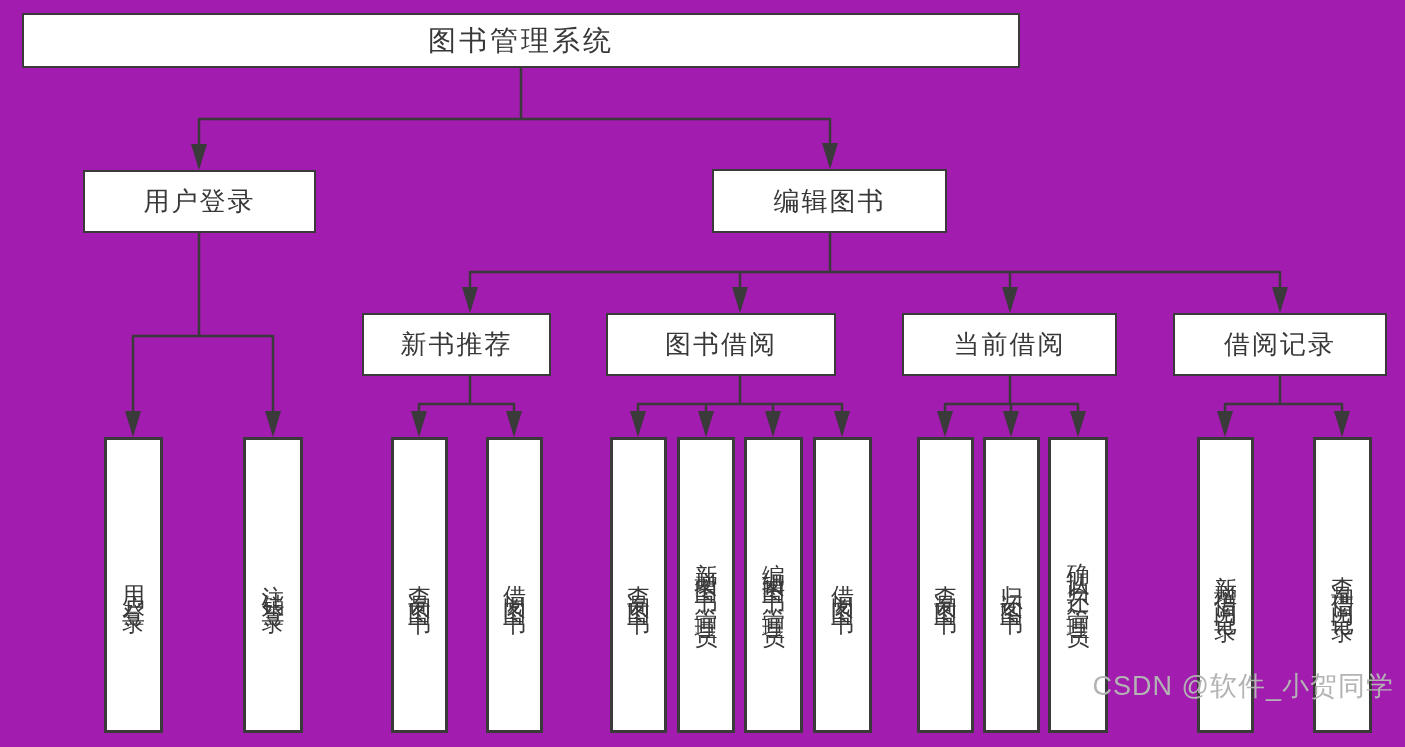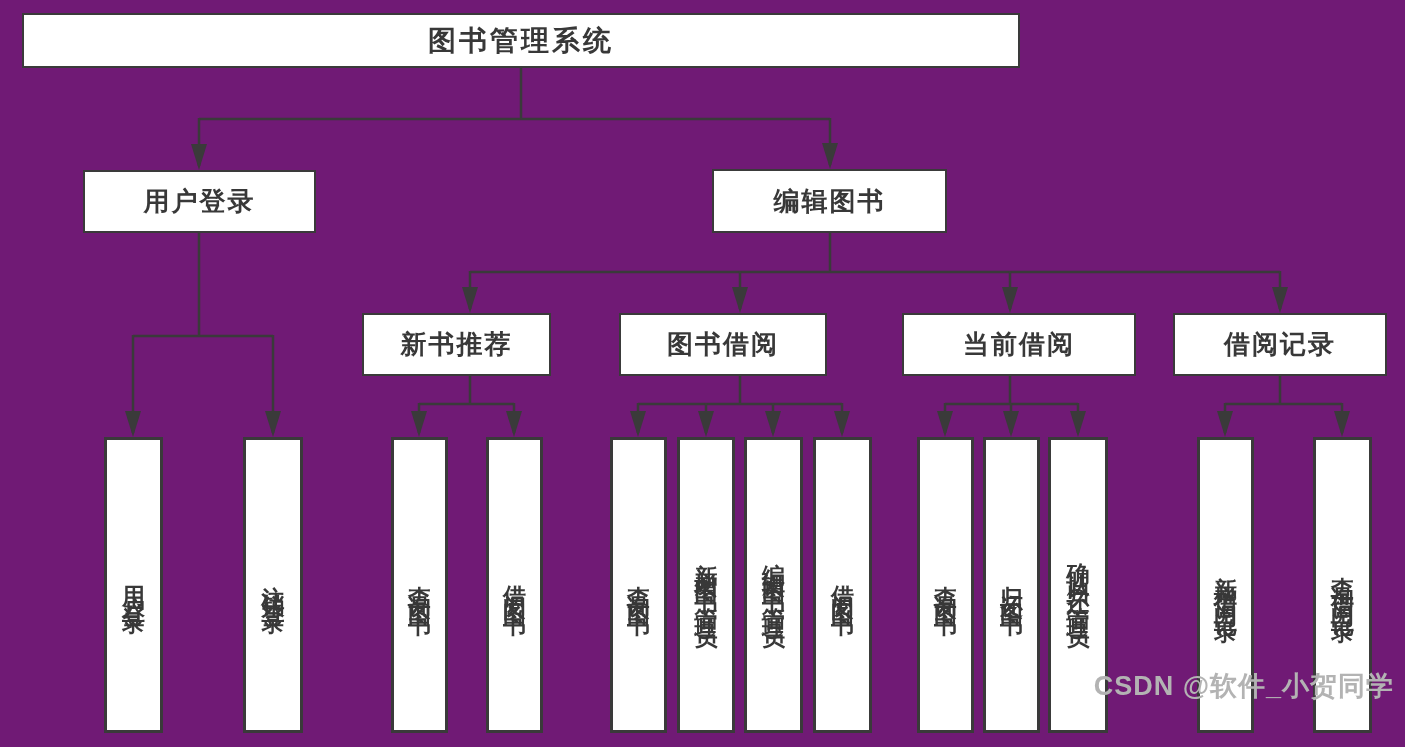--- a/index.html
+++ b/index.html
@@ -5,23 +5,22 @@
   html, body {
     margin: 0;
     padding: 0;
     background: #ffffff;
     font-family: "Liberation Sans", sans-serif;
   }
   .stage {
     position: relative;
     width: 1405px;
     height: 747px;
-    background: #701a75;
+    background: #a21caf;
     overflow: hidden;
-    font-weight: bold;
   }
   .wires {
     position: absolute;
     left: 0;
     top: 0;
     pointer-events: none;
   }
   .node {
     position: absolute;
     box-sizing: border-box;
@@ -110,24 +109,24 @@
   <div class="node lvl" style="left:83px; top:170px; width:233px; height:63px;">
     <span>用户登录</span>
   </div>
   <div class="node lvl" style="left:712px; top:169px; width:235px; height:64px;">
     <span>编辑图书</span>
   </div>
 
   <div class="node lvl" style="left:362px; top:313px; width:189px; height:63px;">
     <span>新书推荐</span>
   </div>
-  <div class="node lvl" style="left:619px; top:313px; width:208px; height:63px;">
+  <div class="node lvl" style="left:606px; top:313px; width:230px; height:63px;">
     <span>图书借阅</span>
   </div>
-  <div class="node lvl" style="left:902px; top:313px; width:234px; height:63px;">
+  <div class="node lvl" style="left:902px; top:313px; width:215px; height:63px;">
     <span>当前借阅</span>
   </div>
   <div class="node lvl" style="left:1173px; top:313px; width:214px; height:63px;">
     <span>借阅记录</span>
   </div>
 
   <div class="node leaf" style="left:104px; top:437px; width:59px; height:296px;">
     <span class="vtxt">用户登录</span>
   </div>
   <div class="node leaf" style="left:243px; top:437px; width:60px; height:296px;">

